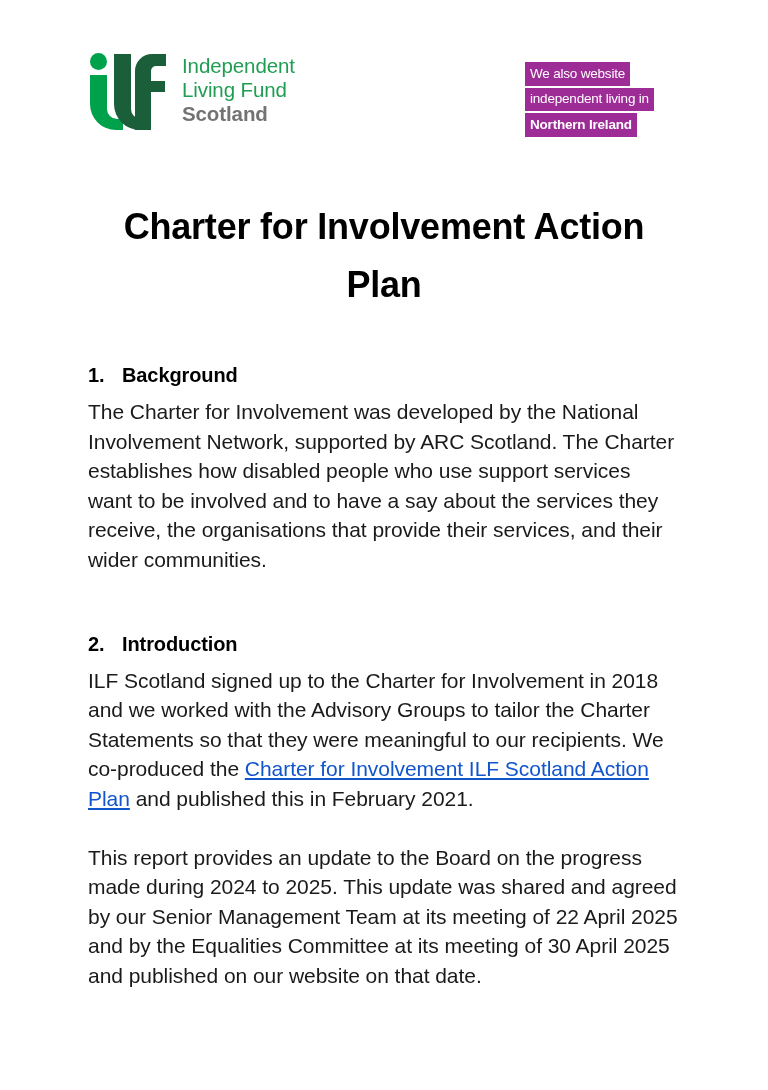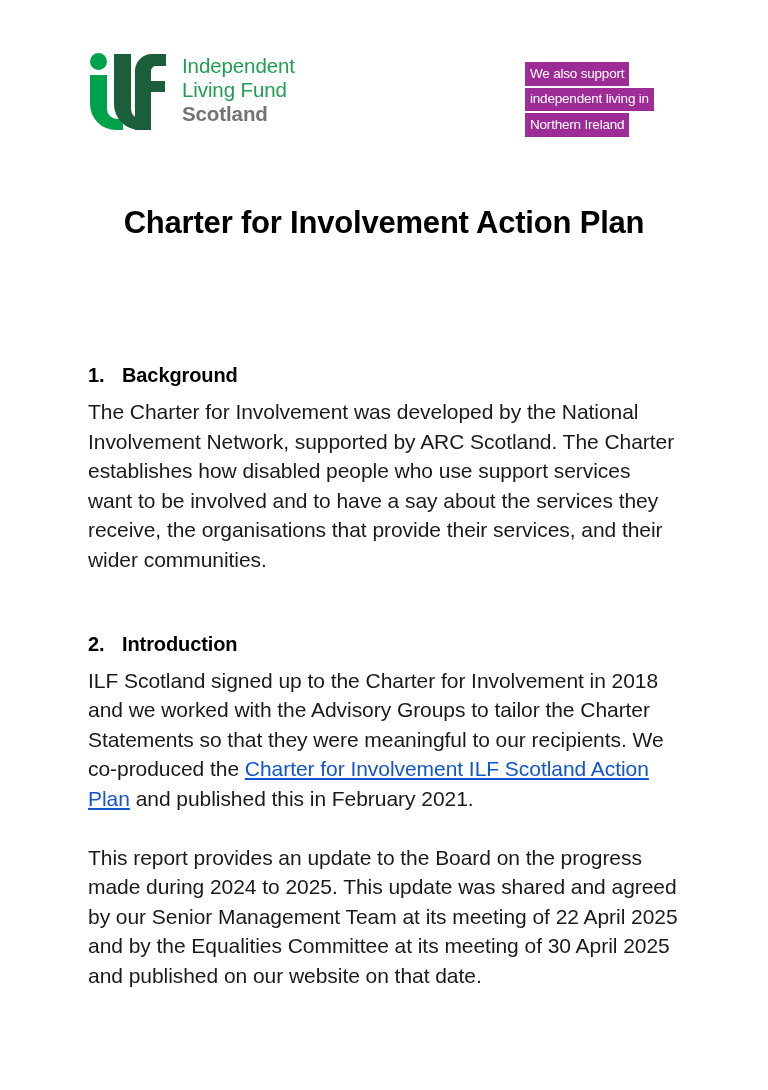--- a/index.html
+++ b/index.html
@@ -79,32 +79,32 @@
     background: #9E2C97;
     color: #ffffff;
     font-size: 13.5px;
     line-height: 1.0;
     padding: 4.5px 5px 5.5px 5px;
     white-space: nowrap;
     letter-spacing: -0.2px;
     margin-bottom: 2px;
   }
   .ni-line.bold {
-    font-weight: 400;
+    font-weight: 700;
     margin-bottom: 6px;
   }
 
   
   .doc-title {
     position: absolute;
     top: 198px;
     left: 88px;
     width: 592px;
     text-align: center;
-    font-size: 31px;
+    font-size: 36px;
     font-weight: 700;
     line-height: 1.62;
     letter-spacing: -0.2px;
   }
   .doc-title .tl {
     display: block;
   }
 
   
   .content {
@@ -162,21 +162,21 @@
         <path d="M78 2 h-14 a17 17 0 0 0 -17 17 v59 h16 v-38 h14 v-11 h-14 v-10 a5 5 0 0 1 5 -5 h10 z" fill="#1B5E3A"></path>
       </svg>
       <div class="logo-words">
         <span class="lw lw1">Independent</span>
         <span class="lw lw2">Living Fund</span>
         <span class="lw lw3">Scotland</span>
       </div>
     </div>
 
     <div class="ni-badge">
-      <span class="ni-line">We also support</span>
+      <span class="ni-line">We also website</span>
       <span class="ni-line">independent living in</span>
       <span class="ni-line bold">Northern Ireland</span>
     </div>
 
   </div>
 
   <div class="doc-title">
     <span class="tl">Charter for Involvement Action Plan</span>
   </div>
 

